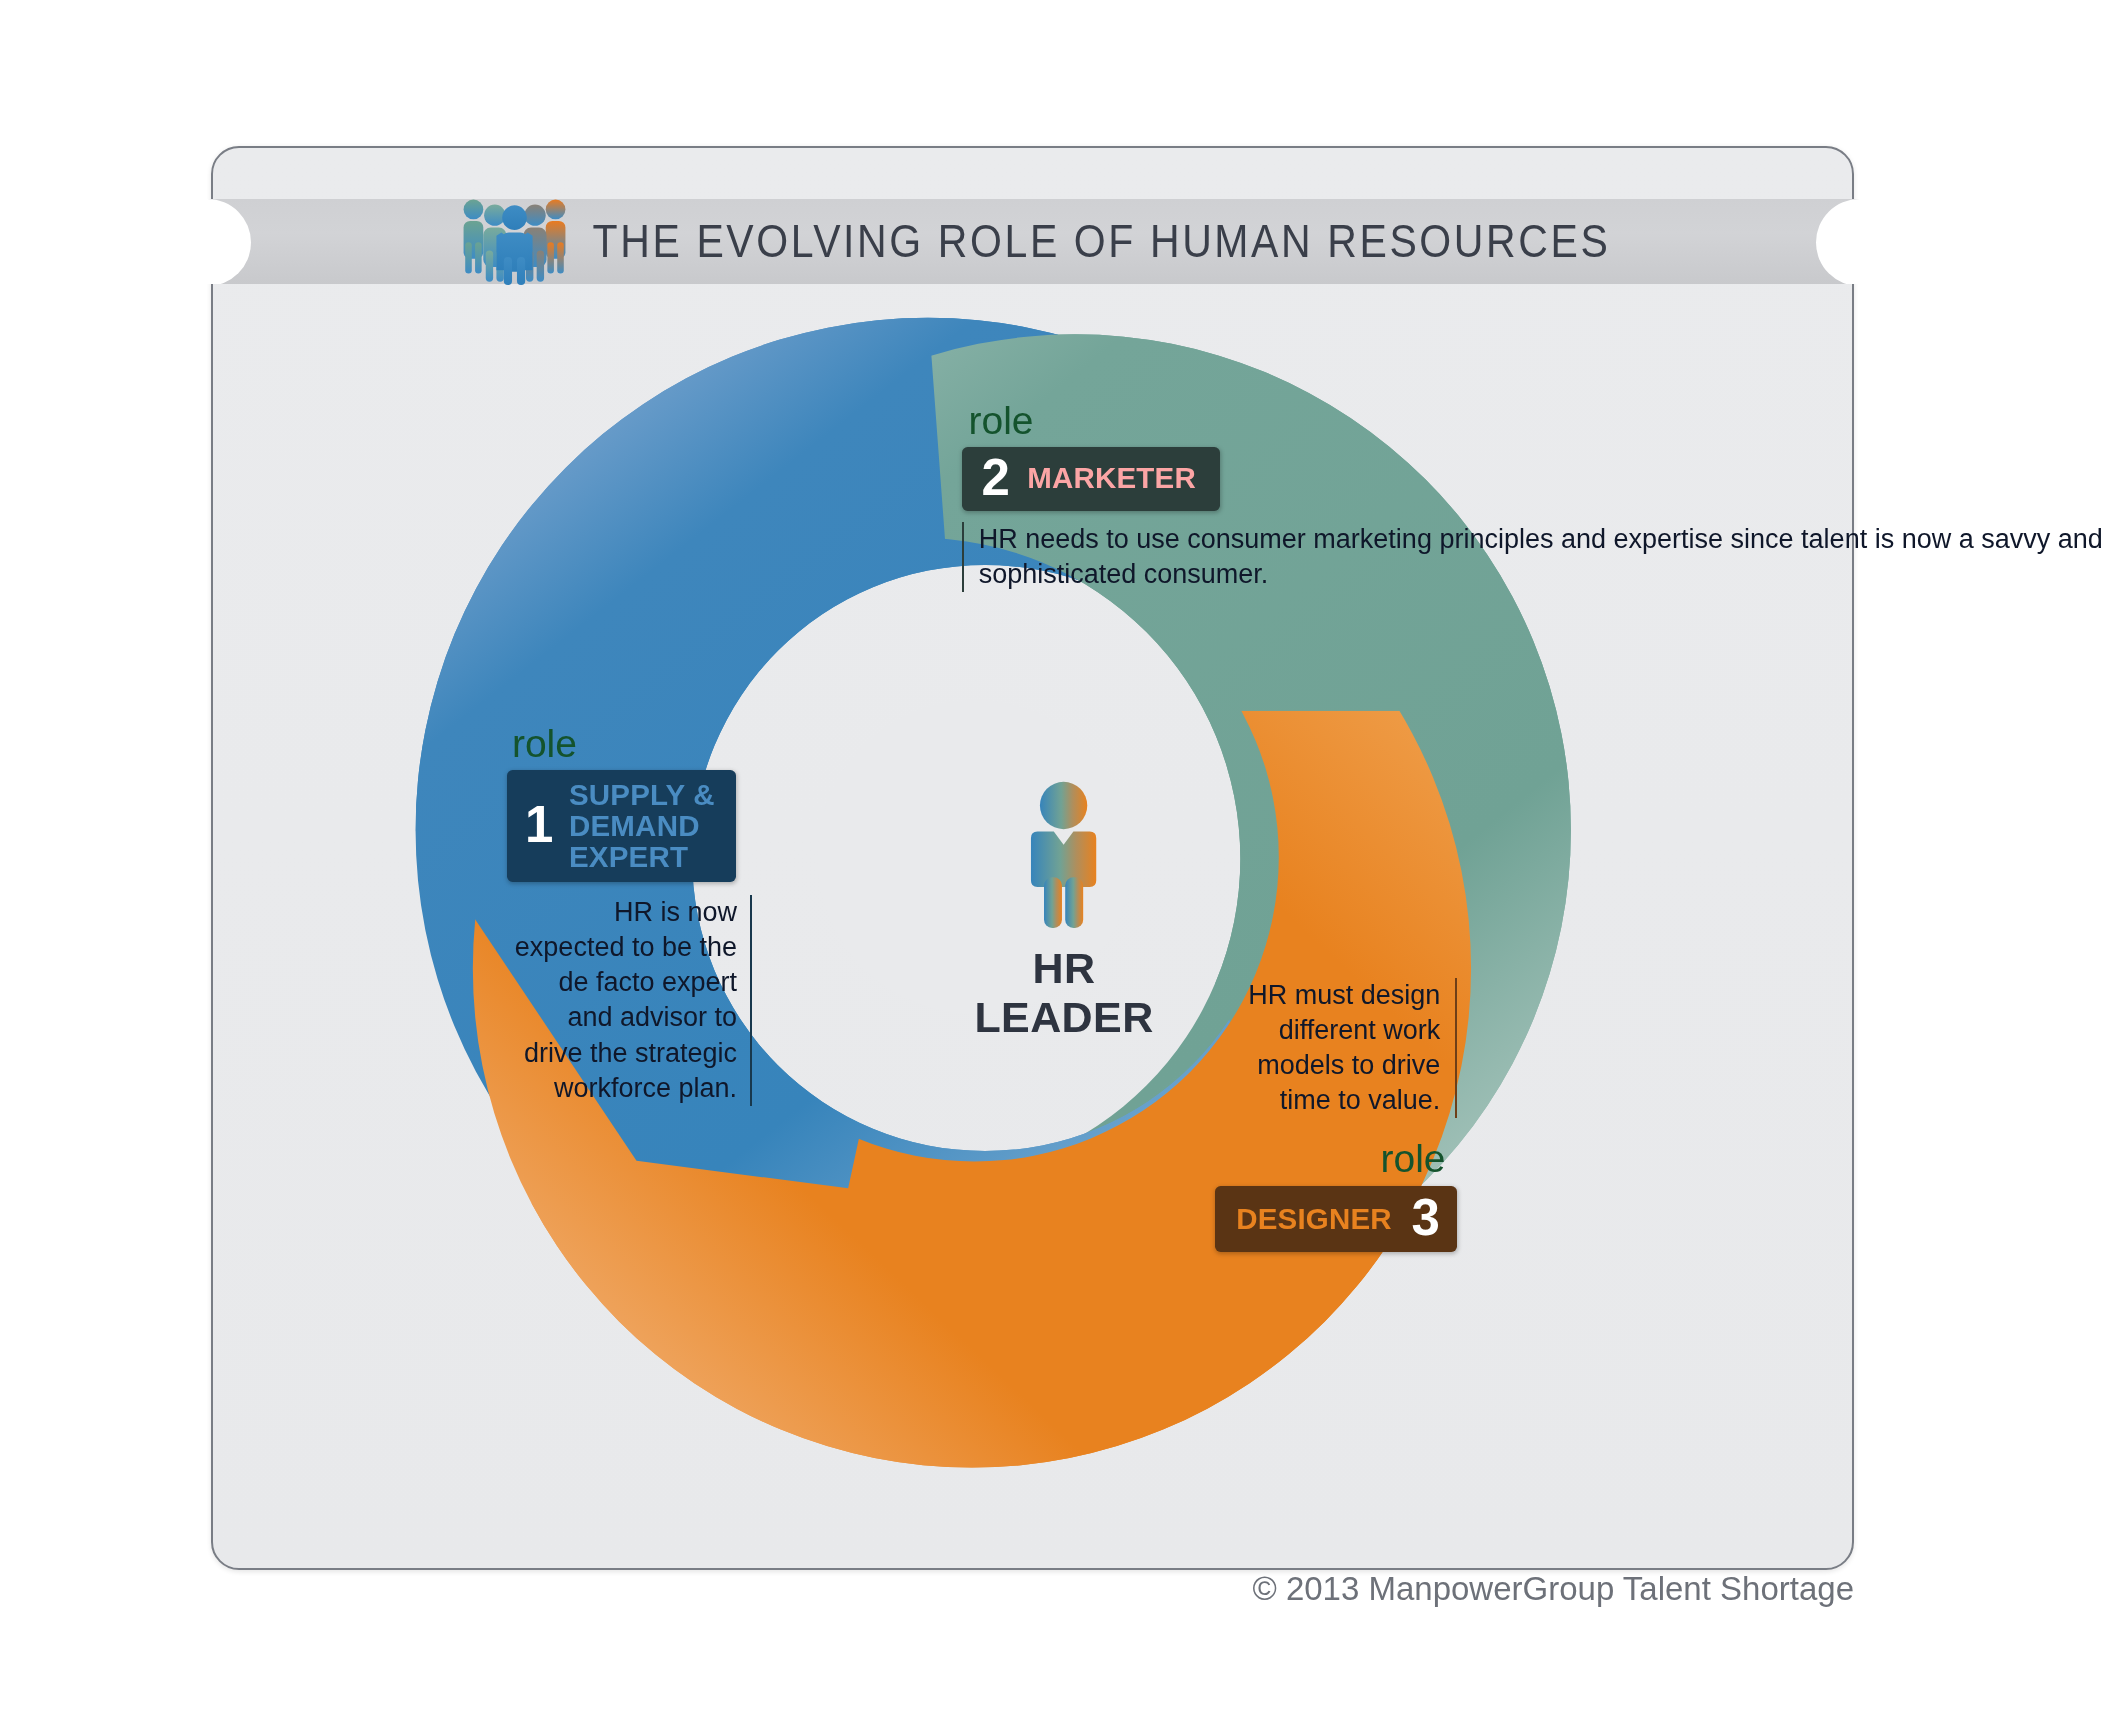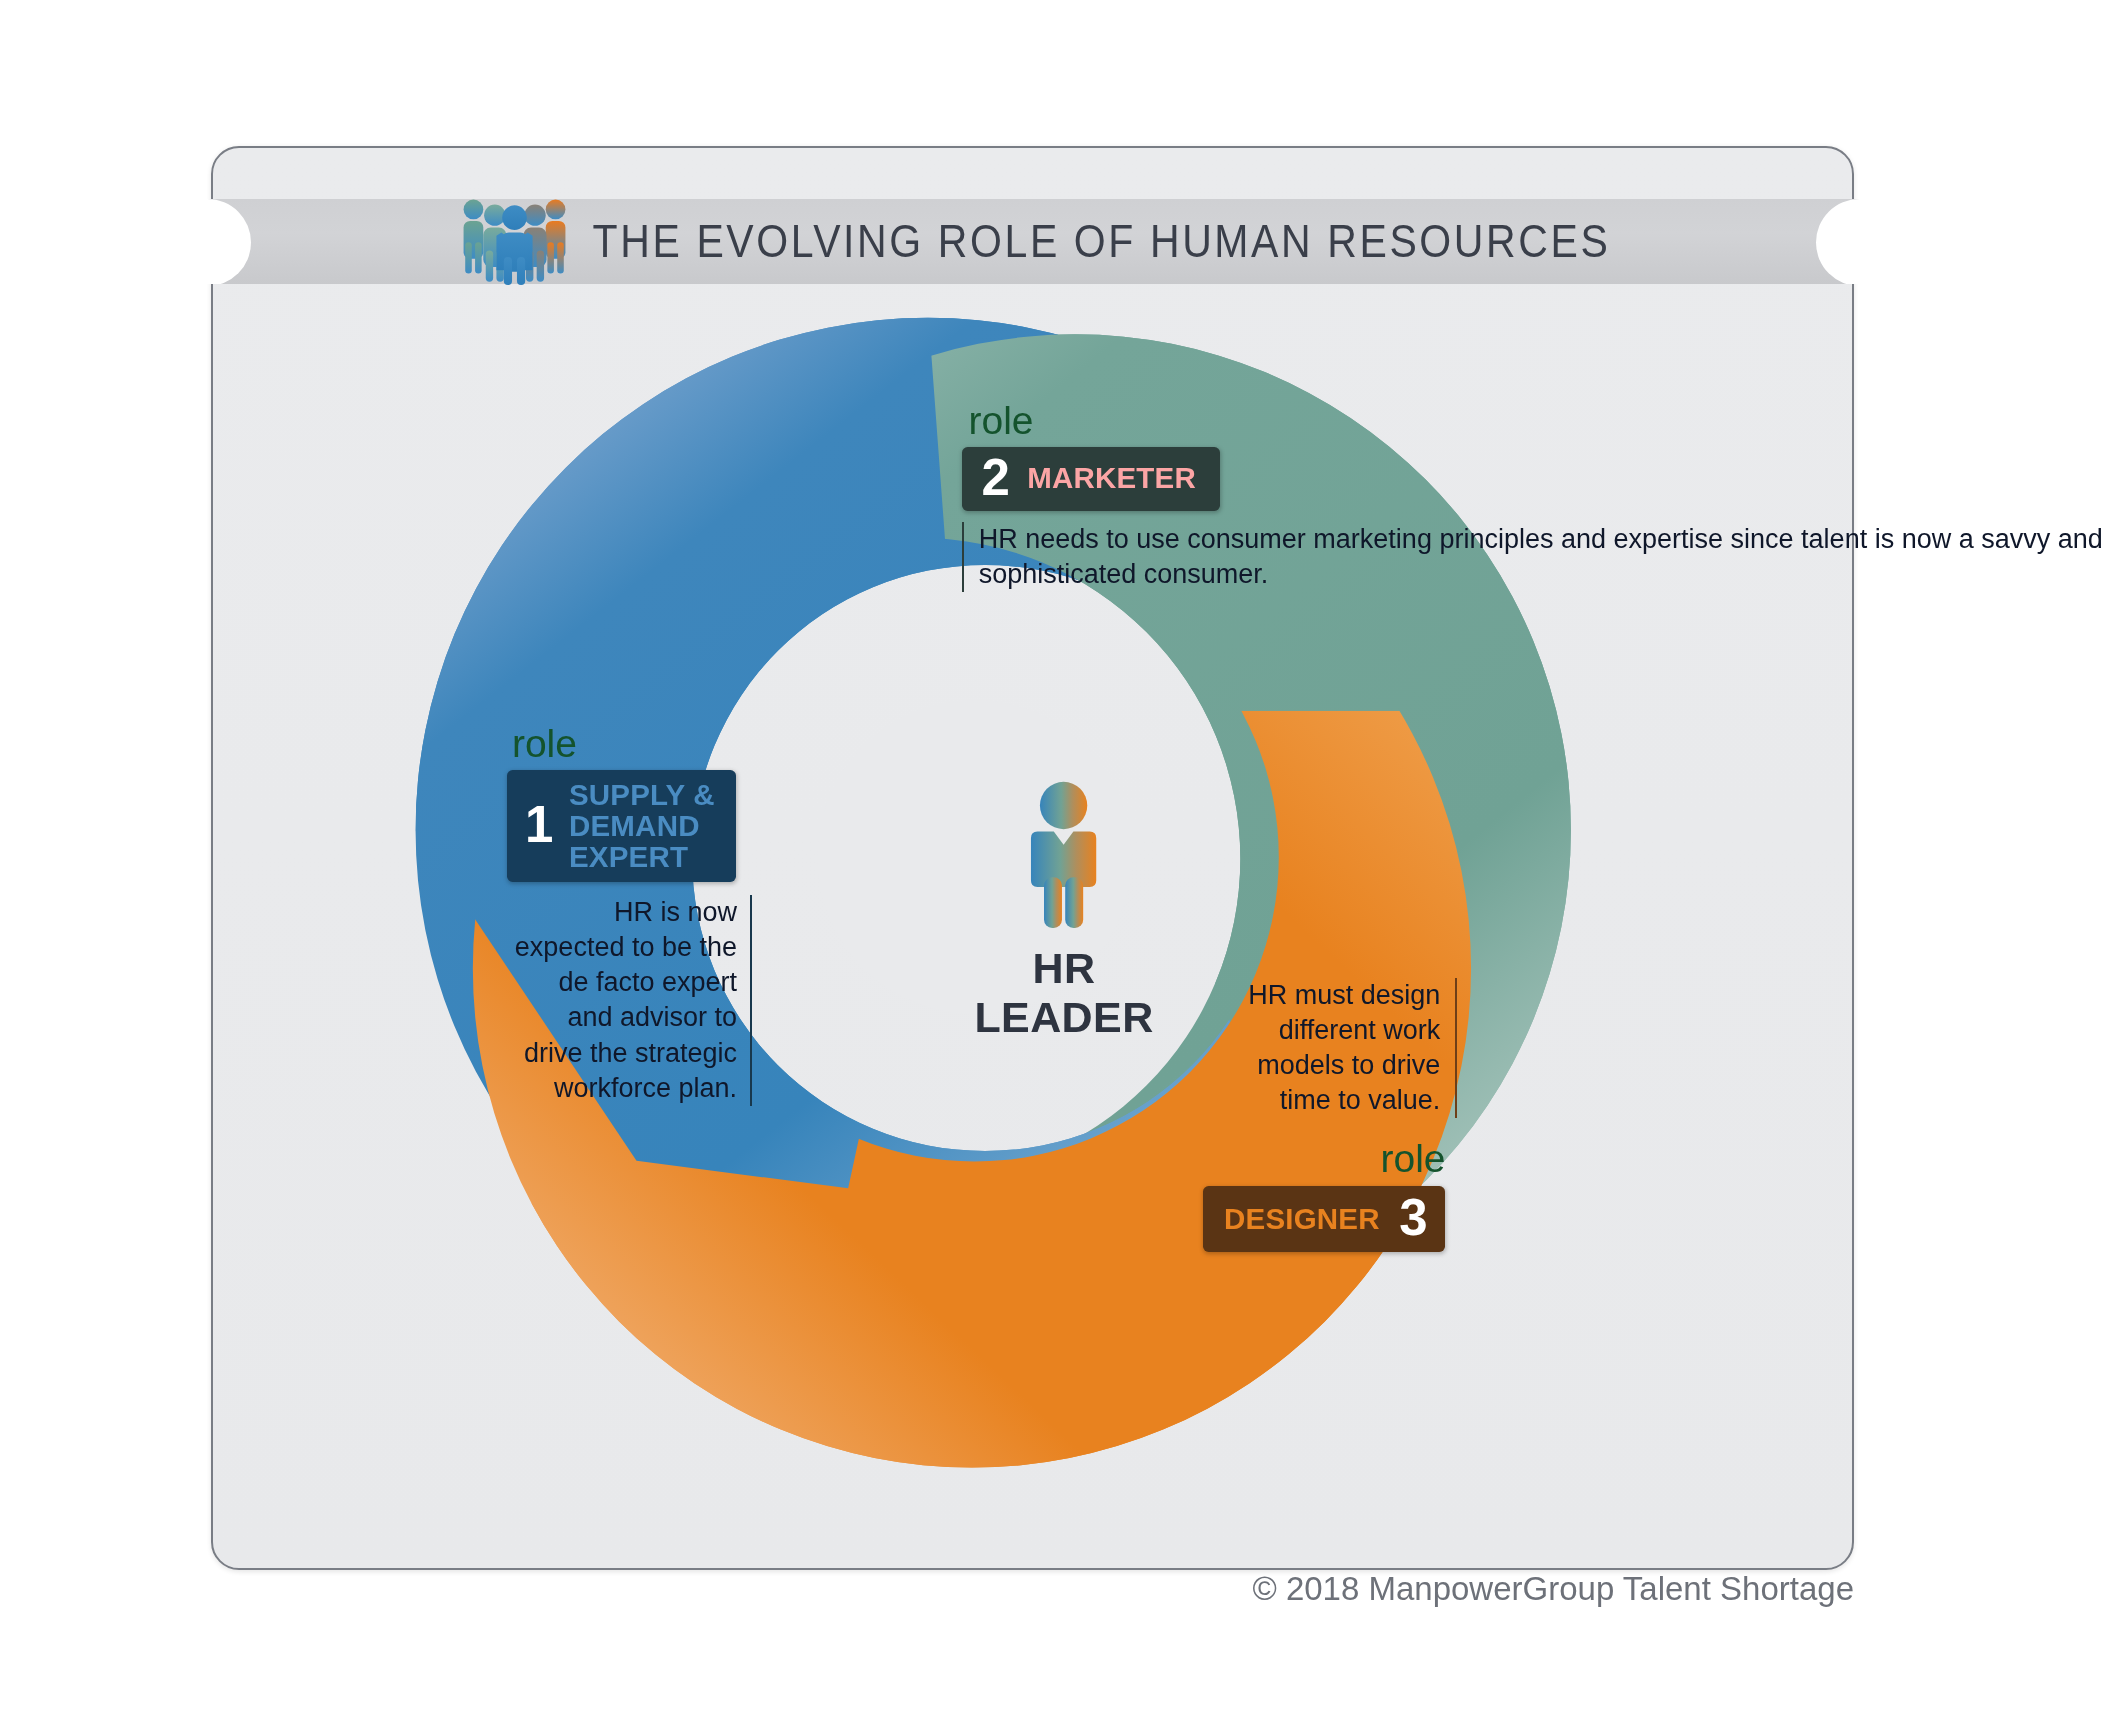--- a/index.html
+++ b/index.html
@@ -166,21 +166,21 @@
   #role3 .desc {
     text-align: right;
     padding-right: 14.7px;
     border-right: 2.5px solid #6e3f18;
   }
   #role3 .role-word {
     margin-top: 21px;
     margin-right: 11.5px;
     text-align: right;
   }
-  #role3 .badge-row { display: flex; justify-content: flex-start; }
+  #role3 .badge-row { display: flex; justify-content: flex-end; }
   #role3 .badge { background: #5a3414; padding: 8.2px 18px 9.8px 21px; }
   #role3 .badge-label { color: #e8821f; margin-right: 19.6px; }
 
   
   #center-figure {
     position: absolute;
     left: 966px;
     top: 781px;
     width: 196px;
     text-align: center;
@@ -417,14 +417,14 @@
       </linearGradient>
     </defs>
     <circle cx="62" cy="30" r="29" fill="url(#hrg)"></circle>
     <path d="M22 70 q0 -8 8 -8 h20 l12 16 l12 -16 h20 q8 0 8 8 v52 q0 8 -8 8 h-64 q-8 0 -8 -8 z" fill="url(#hrg)"></path>
     <rect x="38" y="118" width="22" height="62" rx="10" fill="url(#hrg)"></rect>
     <rect x="64" y="118" width="22" height="62" rx="10" fill="url(#hrg)"></rect>
   </svg>
   <div id="hr-leader-label">HR LEADER</div>
 </div>
 
-<div id="footer">© 2018 ManpowerGroup Talent Shortage</div>
+<div id="footer">© 2013 ManpowerGroup Talent Shortage</div>
 
 
 </body></html>

